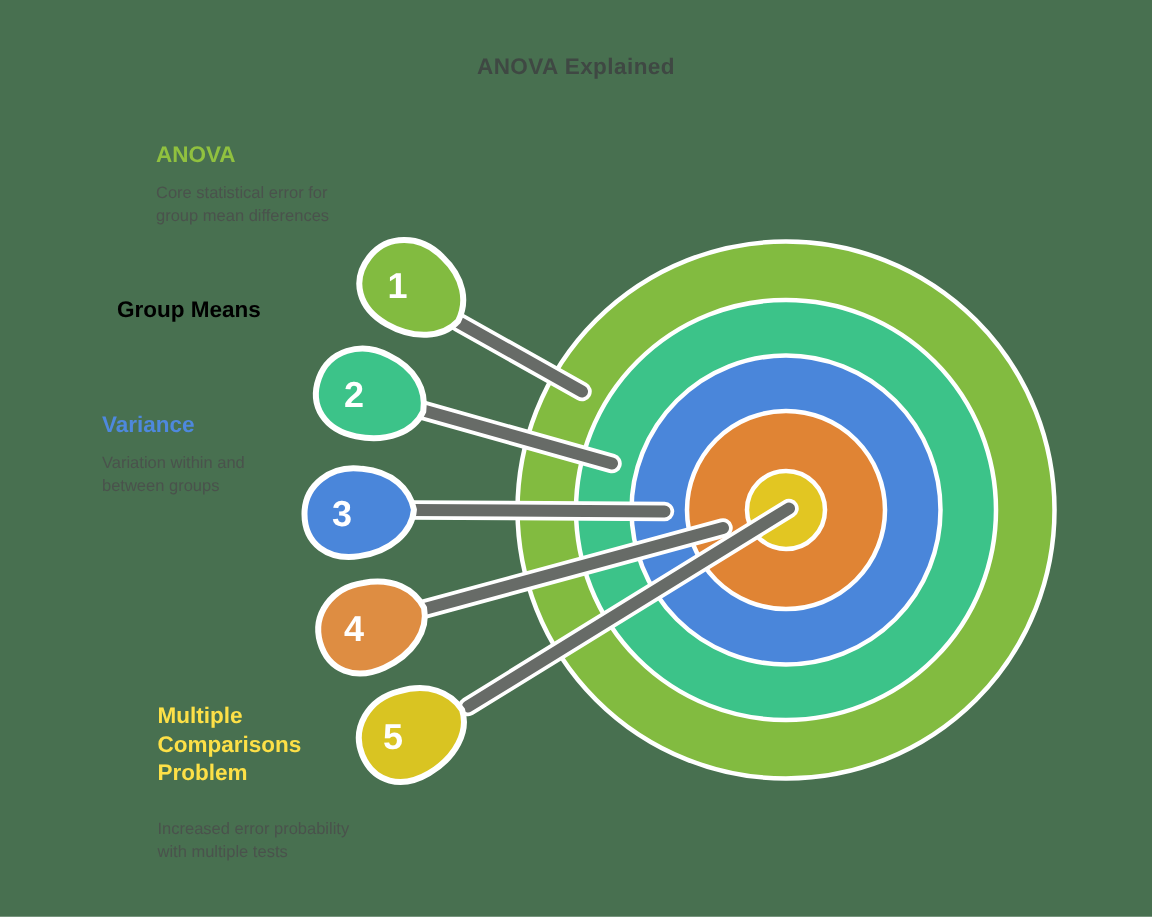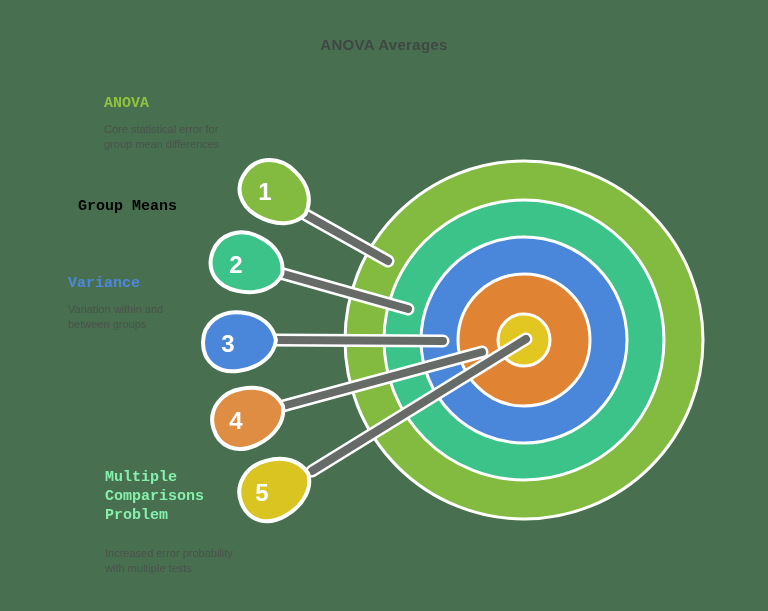--- a/index.html
+++ b/index.html
@@ -14,46 +14,46 @@
     position:absolute;top:36px;left:0;right:0;
     text-align:center;
     font-size:15px;font-weight:bold;
     color:#3f4843;
     letter-spacing:.3px;
   }
   .diagram-svg{position:absolute;top:0;left:0;}
   .section{position:absolute;}
   .section h3{
     margin:0 0 8px 0;
-    font-size:15px;font-weight:bold;line-height:1.25;font-family:Liberation Mono, monospace;
+    font-size:15px;font-weight:bold;line-height:1.25;
   }
   .section p{
     margin:0;
     font-size:11px;line-height:1.35;
     color:#4a524c;
   }
   .c1{color:#90c13f;} .c2{color:#000000;} .c3{color:#4e88dd;}
-  .c4{color:#de8d42;} .c5{color:#86efac;}
+  .c4{color:#de8d42;} .c5{color:#fde047;}
   .s1{left:104px;top:95px;width:122px;}
   .s2{left:78px; top:198px;width:110px;}
   .s3{left:68px; top:275px;width:132px;}
   .s4{left:78px; top:368px;width:92px;}
   .s5{left:105px;top:469px;width:132px;}
   .s5 p{margin-top:21px;}
   .marker-number{
     font-size:24px;font-weight:bold;fill:#ffffff;
     text-anchor:middle;dominant-baseline:central;
   }
 </style>
 </head>
 <body>
 
 <div class="canvas">
 
-  <div class="title">ANOVA Averages</div>
+  <div class="title">ANOVA Explained</div>
 
   <svg class="diagram-svg" width="768" height="611" viewBox="0 0 768 611">
 
     <g>
       <circle cx="524" cy="340" r="179" fill="#82bb40" stroke="#ffffff" stroke-width="3"></circle>
       <circle cx="524" cy="340" r="140" fill="#3cc389" stroke="#ffffff" stroke-width="3"></circle>
       <circle cx="524" cy="340" r="103" fill="#4a86da" stroke="#ffffff" stroke-width="3"></circle>
       <circle cx="524" cy="340" r="66" fill="#e08434" stroke="#ffffff" stroke-width="3"></circle>
       <circle cx="524" cy="340" r="26" fill="#e2c622" stroke="#ffffff" stroke-width="3"></circle>
     </g>

